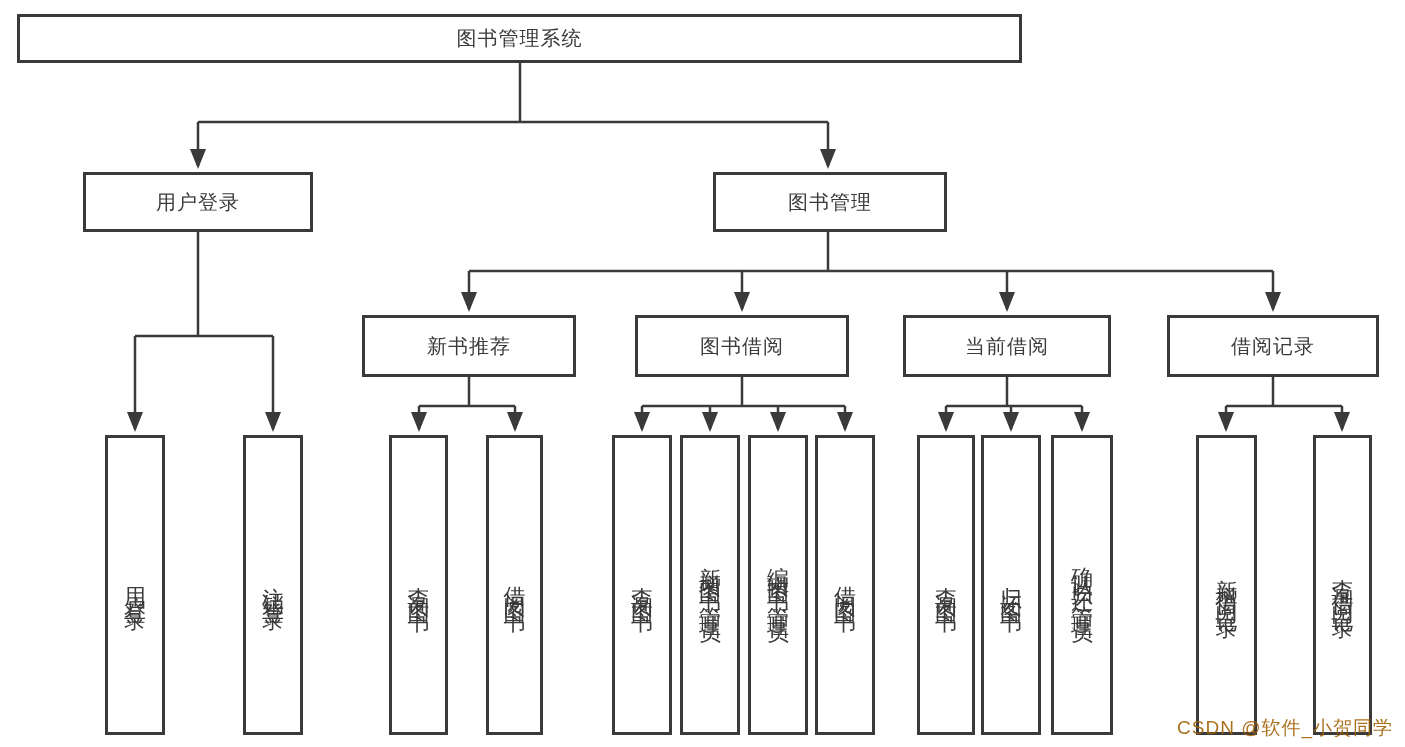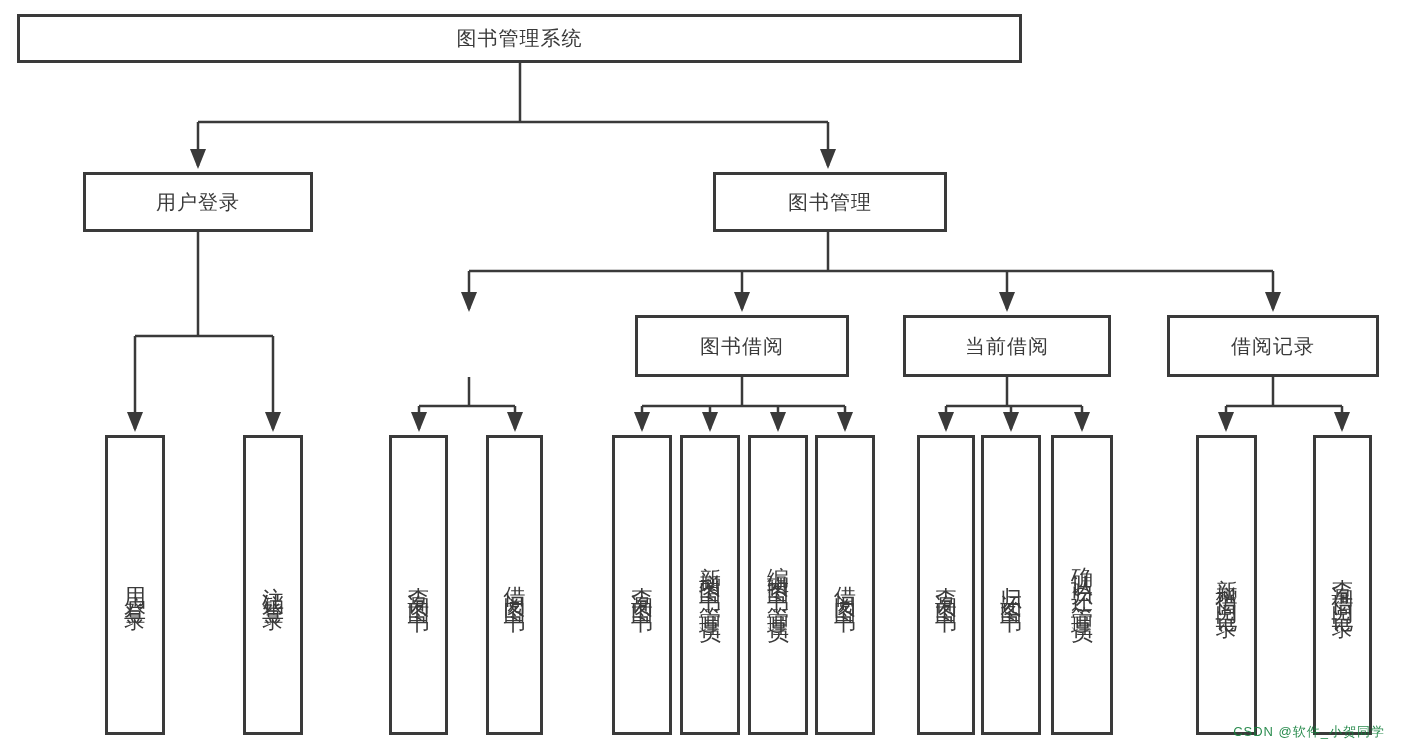--- a/index.html
+++ b/index.html
@@ -47,24 +47,24 @@
     writing-mode: vertical-rl;
     text-orientation: mixed;
     font-size: 22px;
     letter-spacing: 8px;
     line-height: 1;
     color: #3a3a3a;
     white-space: nowrap;
   }
   .watermark {
     position: absolute;
-    right: 20px;
+    right: 12px;
     bottom: 6px;
-    font-size: 13px;
-    color: #15803d;
+    font-size: 19px;
+    color: #a16207;
     opacity: 0.9;
     letter-spacing: 1px;
     white-space: nowrap;
     z-index: 5;
   }
 </style>
 </head>
 <body>
 
 <div class="canvas">
@@ -121,20 +121,23 @@
     <span class="lbl">图书管理系统</span>
   </div>
 
   <div class="box hbox" style="left:83px;top:172px;width:230px;height:60px">
     <span class="lbl">用户登录</span>
   </div>
   <div class="box hbox" style="left:713px;top:172px;width:234px;height:60px">
     <span class="lbl">图书管理</span>
   </div>
 
+  <div class="box hbox" style="left:362px;top:315px;width:214px;height:62px">
+    <span class="lbl">新书推荐</span>
+  </div>
   <div class="box hbox" style="left:903px;top:315px;width:208px;height:62px">
     <span class="lbl">当前借阅</span>
   </div>
   <div class="box hbox" style="left:635px;top:315px;width:214px;height:62px">
     <span class="lbl">图书借阅</span>
   </div>
   <div class="box hbox" style="left:1167px;top:315px;width:212px;height:62px">
     <span class="lbl">借阅记录</span>
   </div>
 

